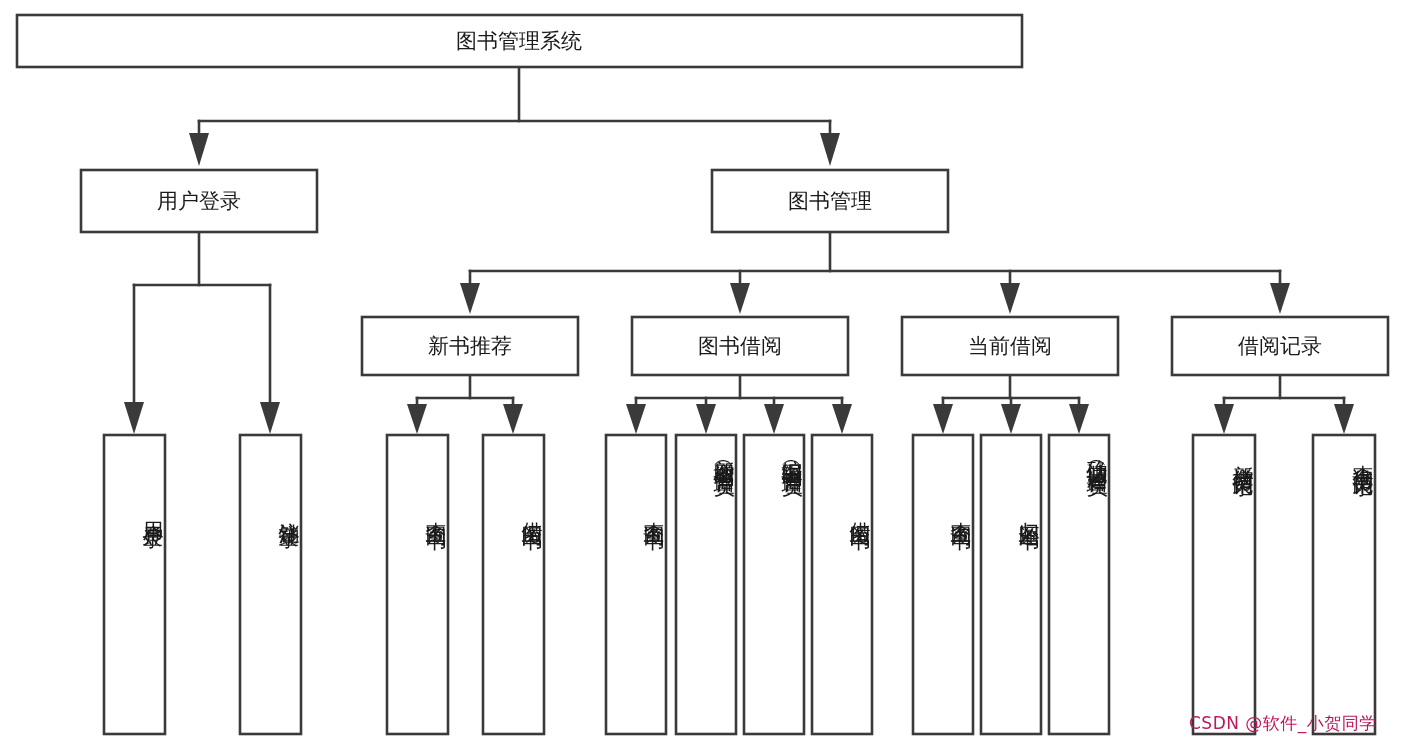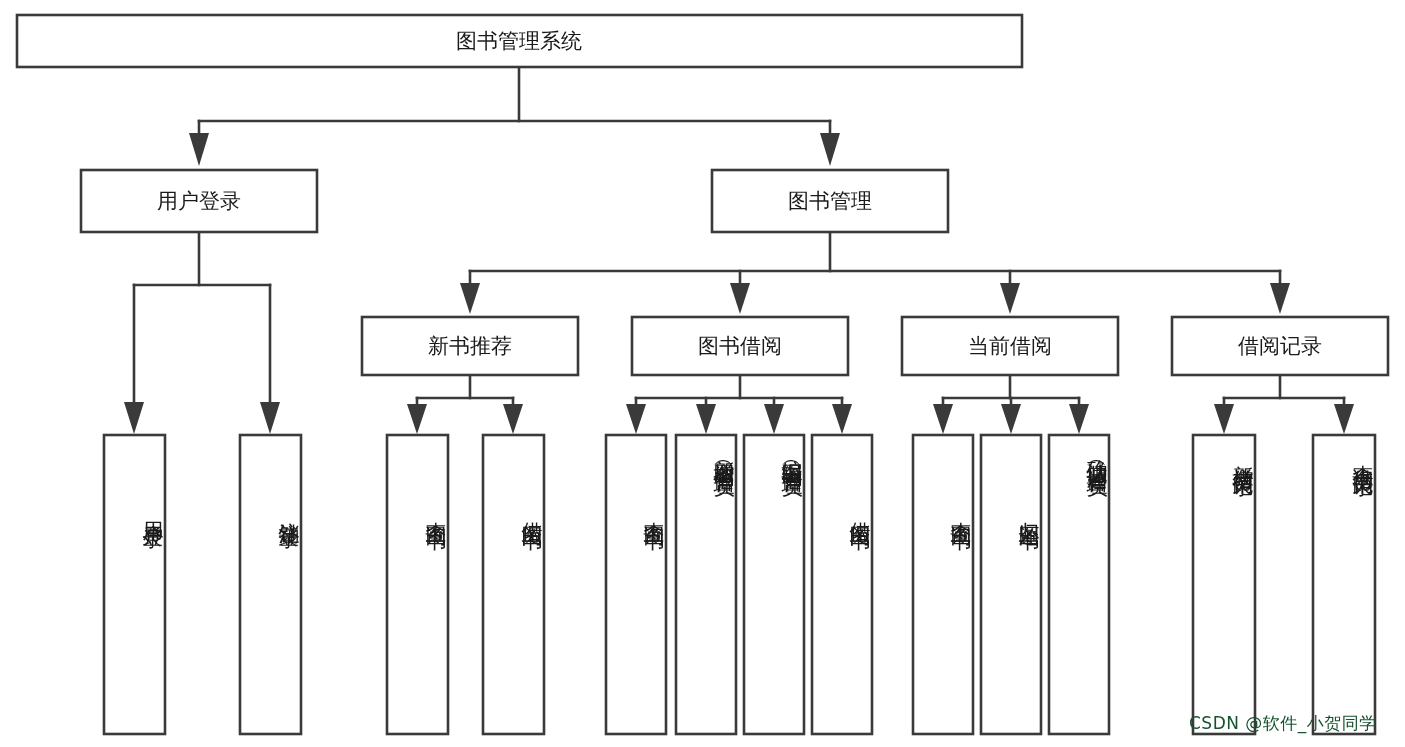--- a/index.html
+++ b/index.html
@@ -61,21 +61,21 @@
     white-space: nowrap;
     text-align: center;
     pointer-events: none;
   }
   .watermark {
     position: absolute;
     left: 1189px;
     top: 712px;
     font-family: "DejaVu Sans", "Liberation Sans", sans-serif;
     font-size: 17px;
-    color: #14532d;
+    color: #be185d;
     white-space: nowrap;
     letter-spacing: 0.5px;
   }
 </style>
 </head>
 <body>
 
 <div id="diagram-root">
 
   <svg class="flow" viewBox="0 0 1405 747" xmlns="http://www.w3.org/2000/svg">

